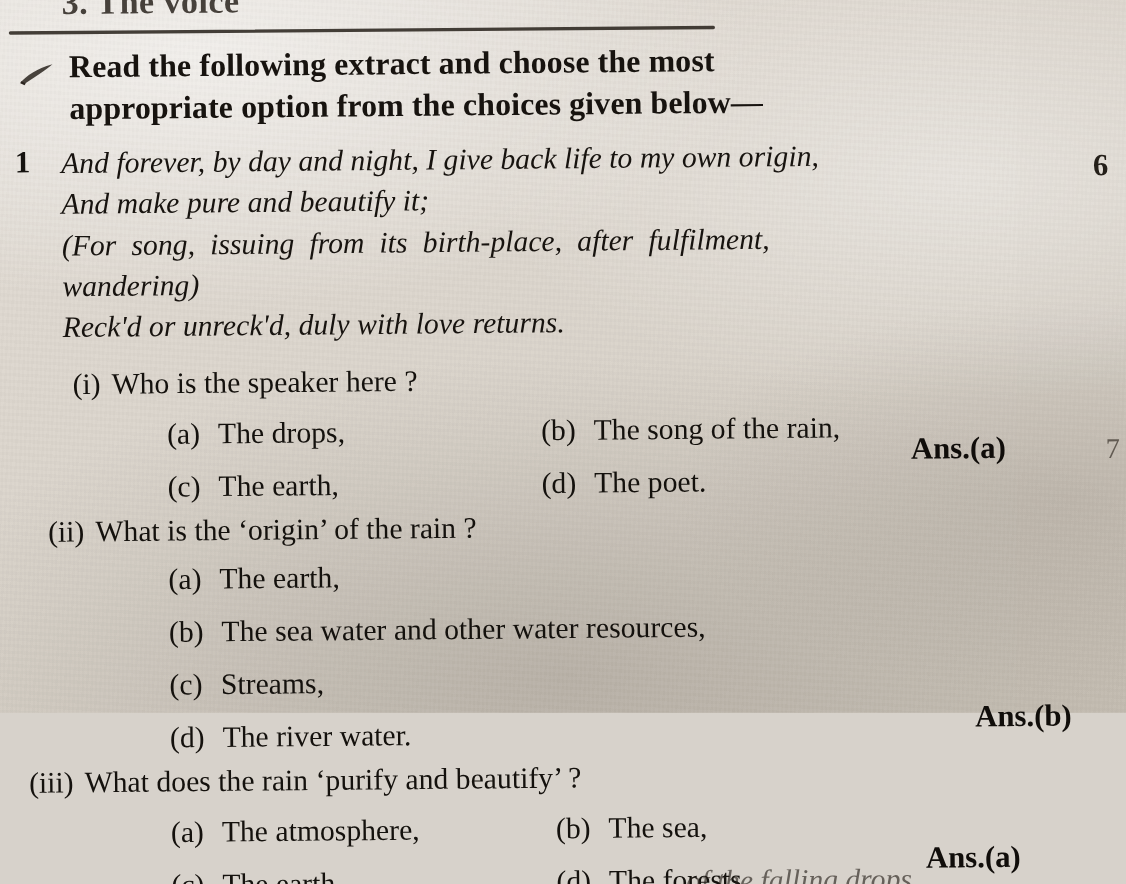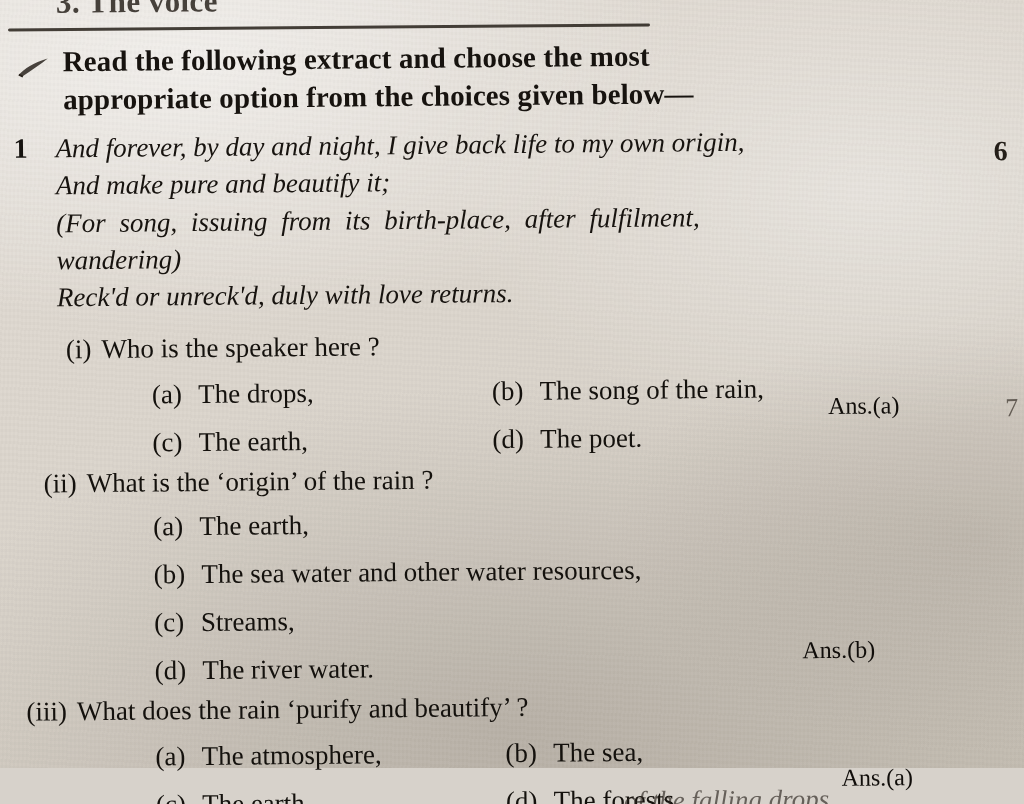--- a/index.html
+++ b/index.html
@@ -12,21 +12,21 @@
     overflow: hidden;
     background: #d7d2cb;
     font-family: "Liberation Serif", serif;
     color: #15120f;
   }
 
   
   .page {
     position: relative;
     width: 1024px;
-    height: 768px;
+    height: 648px;
     background:
       radial-gradient(ellipse 70% 50% at 18% 8%, rgba(255,255,255,0.55), rgba(255,255,255,0) 70%),
       radial-gradient(ellipse 60% 45% at 85% 25%, rgba(255,255,255,0.35), rgba(255,255,255,0) 70%),
       radial-gradient(ellipse 80% 60% at 50% 95%, rgba(150,143,133,0.40), rgba(150,143,133,0) 75%),
       radial-gradient(ellipse 50% 40% at 95% 70%, rgba(160,152,142,0.35), rgba(160,152,142,0) 70%),
       linear-gradient(160deg, #e3ded7 0%, #ded8d0 28%, #d9d3ca 55%, #cfc8be 80%, #c6bfb4 100%);
     -webkit-font-smoothing: antialiased;
   }
   .grain {
     position: absolute;
@@ -144,22 +144,22 @@
     margin-right: 10px;
   }
   .opt {
     position: absolute;
     font-size: 27px;
     color: #14110d;
     white-space: nowrap;
   }
   .ans {
     position: absolute;
-    font-size: 24px;
-    font-weight: 400;
+    font-size: 28px;
+    font-weight: 700;
     color: #100d0a;
     white-space: nowrap;
   }
 
   .bottom-clip {
     position: absolute;
     left: 620px;
     bottom: -14px;
     font-size: 27px;
     font-style: italic;
@@ -234,21 +234,21 @@
       <span>The sea water and other water resources,</span>
     </div>
     <div class="opt" style="left:152px; top:604px;">
       <span style="margin-right: 10px;">(c)</span>
       <span>Streams,</span>
     </div>
     <div class="opt" style="left:152px; top:652px;">
       <span style="margin-right: 10px;">(d)</span>
       <span>The river water.</span>
     </div>
-    <div class="ans" style="left:800px; top:640px;">Ans.(b)</div>
+    <div class="ans" style="left:884px; top:640px;">Ans.(b)</div>
 
     <div class="q" style="left:10px; top:690px;">
       <span class="marker">(iii)</span><span>What does the rain ‘purify and beautify’ ?</span>
     </div>
     <div class="opt" style="left:152px; top:738px;">
       <span style="margin-right: 10px;">(a)</span>
       <span>The atmosphere,</span>
     </div>
     <div class="opt" style="left:502px; top:738px;">
       <span style="margin-right: 10px;">(b)</span>

